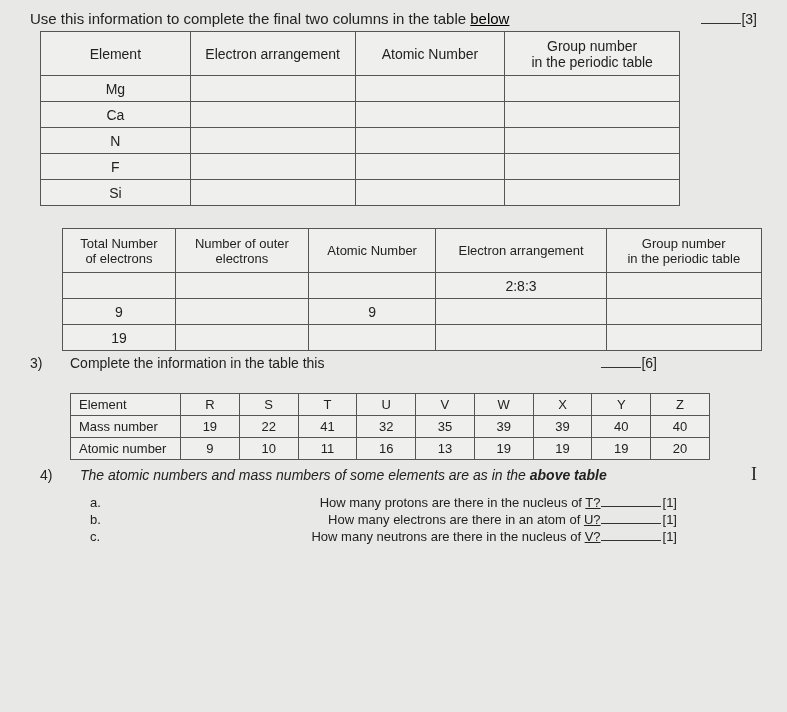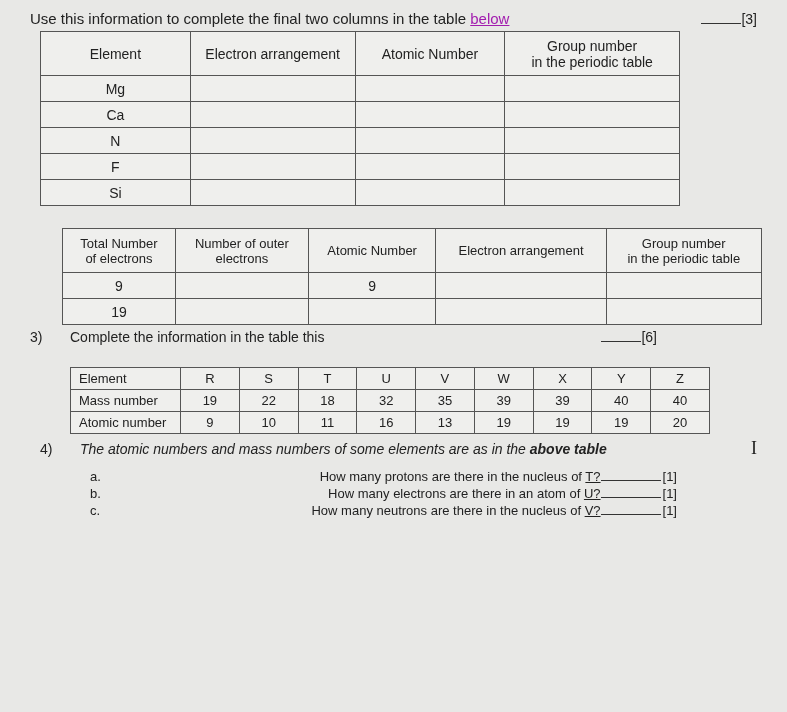--- a/index.html
+++ b/index.html
@@ -7,21 +7,21 @@
       font-family: Arial, sans-serif;
       background: #e8e8e6;
       width: 787px;
       height: 712px;
       padding: 10px 30px;
       font-size: 14px;
       color: #222;
     }
     .header-row { display: flex; justify-content: space-between; align-items: baseline; margin-bottom: 4px; }
     .instruction { font-size: 15px; }
-    .underline-link { text-decoration: underline; color: #a21caf; }
+    .underline-link { text-decoration: underline; color: #000000; }
     .mark { font-size: 14px; }
     .blank-line { display: inline-block; border-bottom: 1px solid #333; width: 40px; vertical-align: baseline; }
     table { border-collapse: collapse; background: #efefed; margin-left: 32px; }
     td, th { border: 1px solid #555; padding: 4px 8px; text-align: center; font-size: 14px; font-weight: normal; }
     .table1 { width: 640px; margin-bottom: 22px; margin-left: 10px; }
     .table1 th { height: 44px; }
     .table1 td { height: 26px; }
     .table1 .col1 { width: 150px; }
     .table1 .col2 { width: 165px; }
     .table1 .col3 { width: 150px; }
@@ -116,20 +116,27 @@
           <div>electrons</div>
         </th>
     <th>Atomic Number</th>
     <th>Electron arrangement</th>
     <th>
           <div>Group number</div>
           <div>in the periodic table</div>
         </th>
   </tr>
   <tr>
+        <td></td>
+        <td></td>
+        <td></td>
+        <td>2:8:3</td>
+        <td></td>
+      </tr>
+  <tr>
         <td>9</td>
         <td></td>
         <td>9</td>
         <td></td>
         <td></td>
       </tr>
   <tr>
         <td>19</td>
         <td></td>
         <td></td>
@@ -158,21 +165,21 @@
         <td>V</td>
         <td>W</td>
         <td>X</td>
         <td>Y</td>
         <td>Z</td>
   </tr>
   <tr>
     <td class="label-col">Mass number</td>
     <td>19</td>
         <td>22</td>
-        <td>18</td>
+        <td>41</td>
         <td>32</td>
         <td>35</td>
         <td>39</td>
         <td>39</td>
         <td>40</td>
         <td>40</td>
   </tr>
   <tr>
     <td class="label-col">Atomic number</td>
     <td>9</td>

